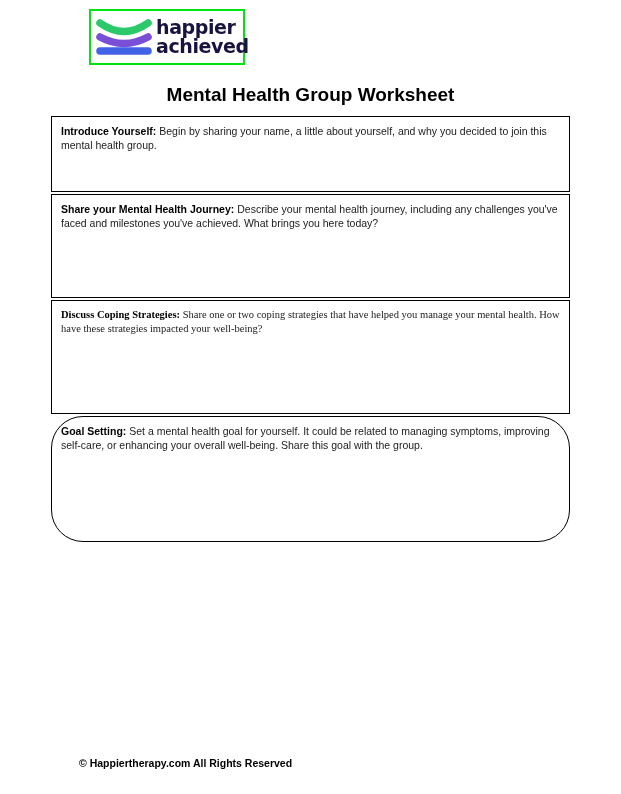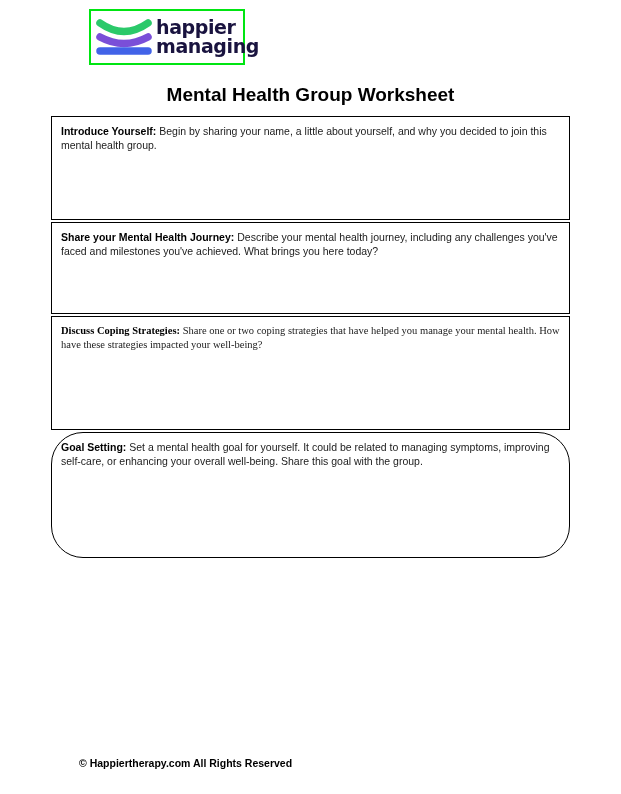--- a/index.html
+++ b/index.html
@@ -75,22 +75,22 @@
   .qbox .qtext {
     font-size: 10.5px;
     line-height: 14px;
     color: #1a1a1a;
   }
   .qbox .qlabel {
     font-weight: bold;
     color: #000000;
   }
 
-  .h1box { height: 104px; }
-  .h2box { height: 92px; }
+  .h1box { height: 76px; }
+  .h2box { height: 104px; }
   .h3box { height: 114px; font-family: Liberation Serif, serif; }
   .h4box { height: 104px; }
   .h5box { height: 126px; border-radius: 32px; }
 
   
   .footer {
     position: absolute;
     left: 51px;
     top: 757px;
     font-size: 10.5px;
@@ -103,21 +103,21 @@
 <body>
 
 <div class="logo-wrap">
   <svg class="logo-mark" viewBox="0 0 58 46">
     <path d="M5 9 Q29 26 53 9" fill="none" stroke="#2bc96a" stroke-width="7.5" stroke-linecap="round"></path>
     <path d="M5 23 Q29 36 53 23" fill="none" stroke="#7a4fd8" stroke-width="7.5" stroke-linecap="round"></path>
     <path d="M5 37 L53 37" fill="none" stroke="#4263e8" stroke-width="7.5" stroke-linecap="round"></path>
   </svg>
   <div class="logo-text">
     <span class="l1">happier</span>
-    <span class="l2">managing</span>
+    <span class="l2">achieved</span>
   </div>
 </div>
 
 <div class="page-title">Mental Health Group Worksheet</div>
 
 <div class="sheet">
 
   <div class="qbox h1box">
     <div class="qtext"><span class="qlabel">Introduce Yourself:</span><span> Begin by sharing your name, a little about yourself, and why you decided to join this mental health group.</span></div>
   </div>

